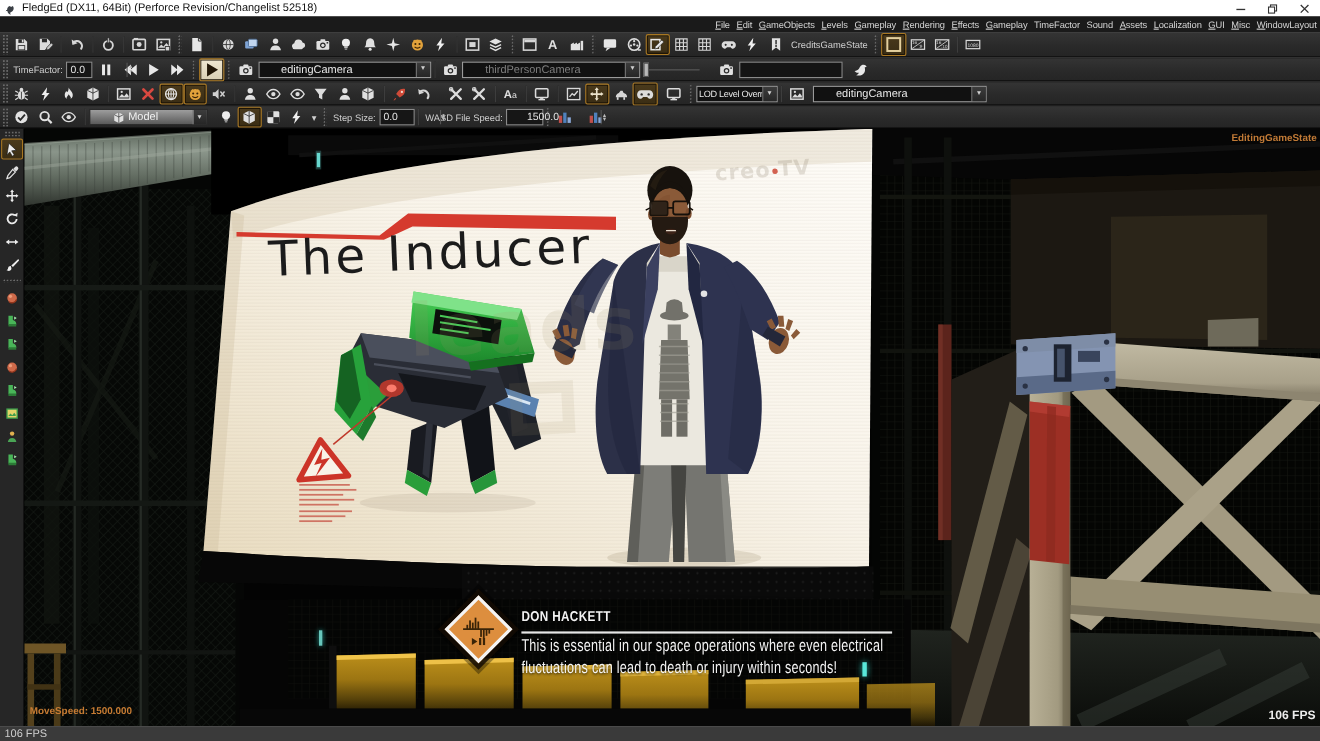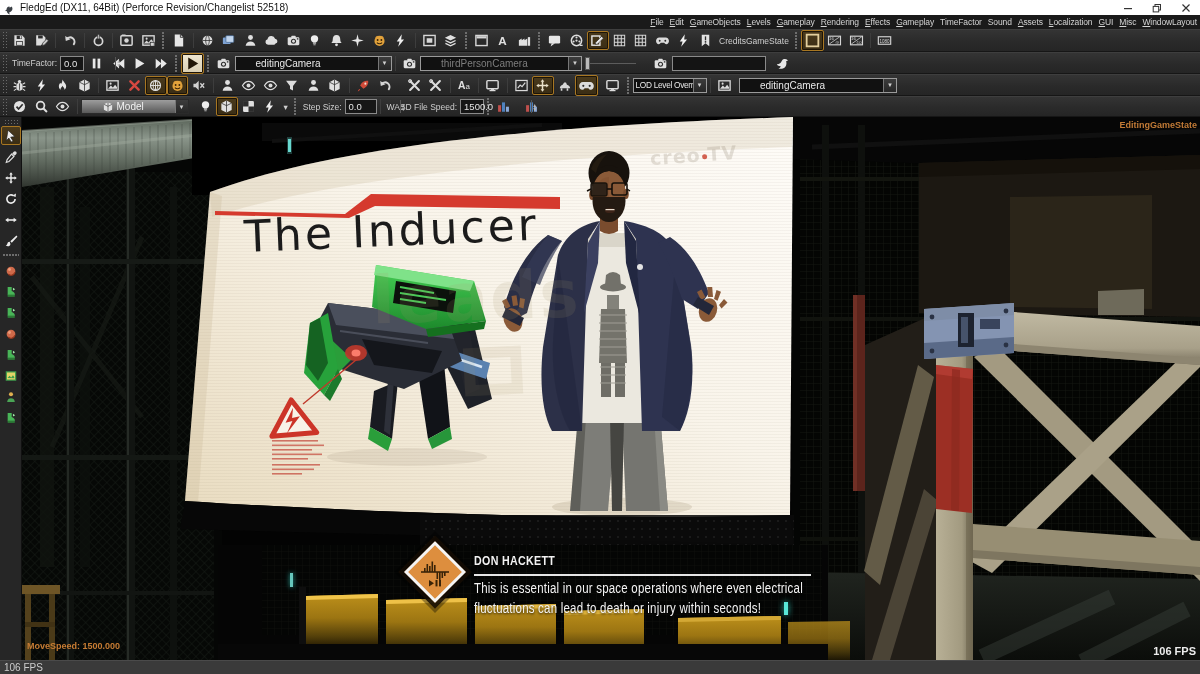--- a/index.html
+++ b/index.html
@@ -715,21 +715,21 @@
       </div>
       <span class="tlabel">▾</span>
       <div class="tdotsep"></div>
       <span class="tlabel">Step Size:</span>
       <div class="tspin" style="width: 32px;">
         <span class="val">0.0</span>
         <span class="arrows">▲<br>▼</span>
       </div>
       <div class="tsep"></div>
       <span class="tlabel">WASD File Speed:</span>
-      <div class="tspin" style="width: 24px;">
+      <div class="tspin" style="width: 34px; padding-left: 15px;">
         <span class="val">1500.0</span>
         <span class="arrows">▲<br>▼</span>
       </div>
       <div class="tdotsep"></div>
       <div class="tbtn">
         <svg width="15" height="15" viewBox="0 0 16 16">
           <rect x="2.2" y="6.6" width="3.2" height="7" fill="#c0504d"></rect>
           <rect x="6.4" y="3.6" width="3.2" height="10" fill="#4f81bd"></rect>
           <rect x="10.6" y="8.2" width="3.2" height="5.4" fill="#8aa8d8"></rect>
         </svg>

